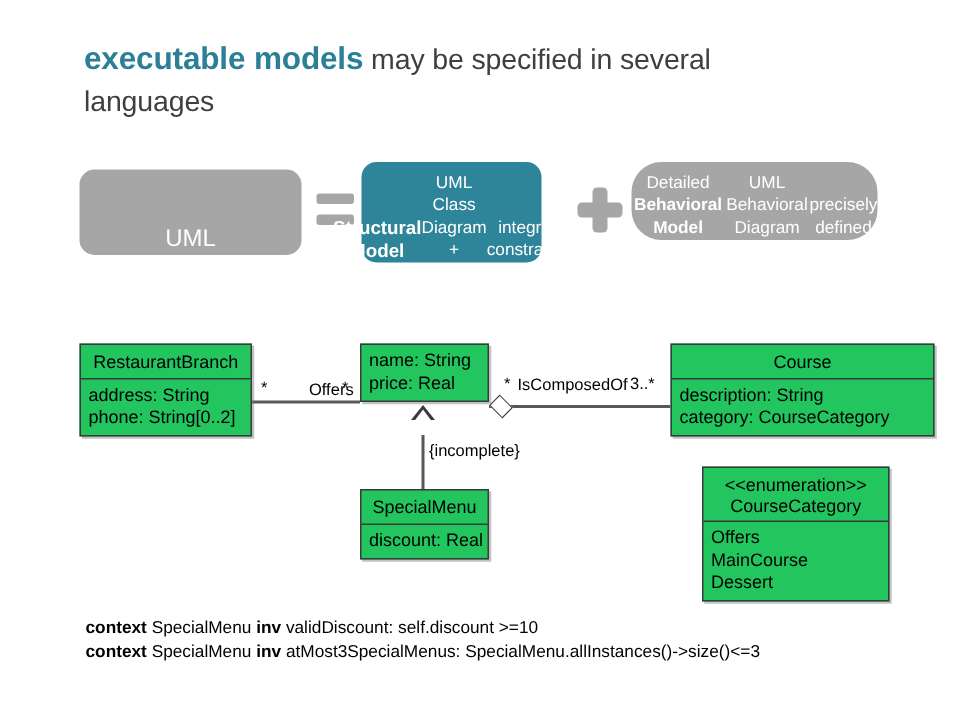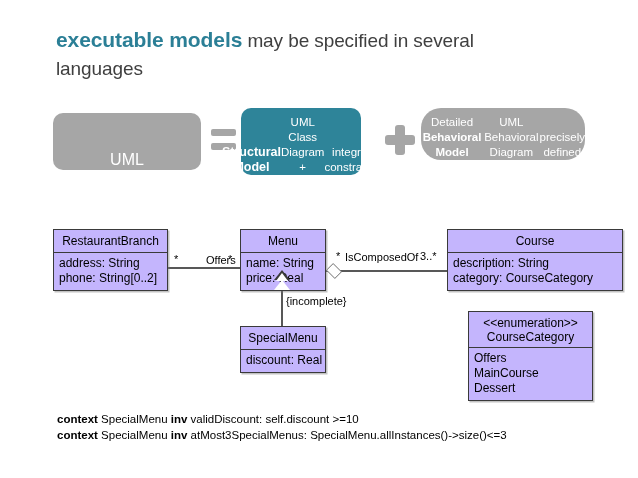--- a/index.html
+++ b/index.html
@@ -99,21 +99,21 @@
     background: #a6a6a6;
     border-radius: 3px;
   }
   #plus-sign i.h { left: 0; top: 10px; width: 30px; height: 10px; }
   #plus-sign i.v { left: 10px; top: 0; width: 10px; height: 30px; }
 
   
   .umlbox {
     position: absolute;
     border: 1.3px solid #3a3a3a;
-    background: #c4b5fd;
+    background: #22c55e;
     box-sizing: border-box;
     z-index: 3;
     box-shadow: 1.5px 1.5px 0 rgba(120,120,120,0.45);
   }
   .umlbox .cname {
     text-align: center;
     font-size: 12px;
     padding: 4px 2px 4px;
     border-bottom: 1.3px solid #3a3a3a;
     line-height: 14px;
@@ -270,21 +270,20 @@
 
 <div class="umlbox" id="cls-restaurantbranch">
   <div class="cname">RestaurantBranch</div>
   <div class="attrs">
     <div>address: String</div>
     <div>phone: String[0..2]</div>
   </div>
 </div>
 
 <div class="umlbox" id="cls-menu">
-  <div class="cname">Menu</div>
   <div class="attrs">
     <div>name: String</div>
     <div>price: Real</div>
   </div>
 </div>
 
 <div class="umlbox" id="cls-course">
   <div class="cname">Course</div>
   <div class="attrs">
     <div>description: String</div>

